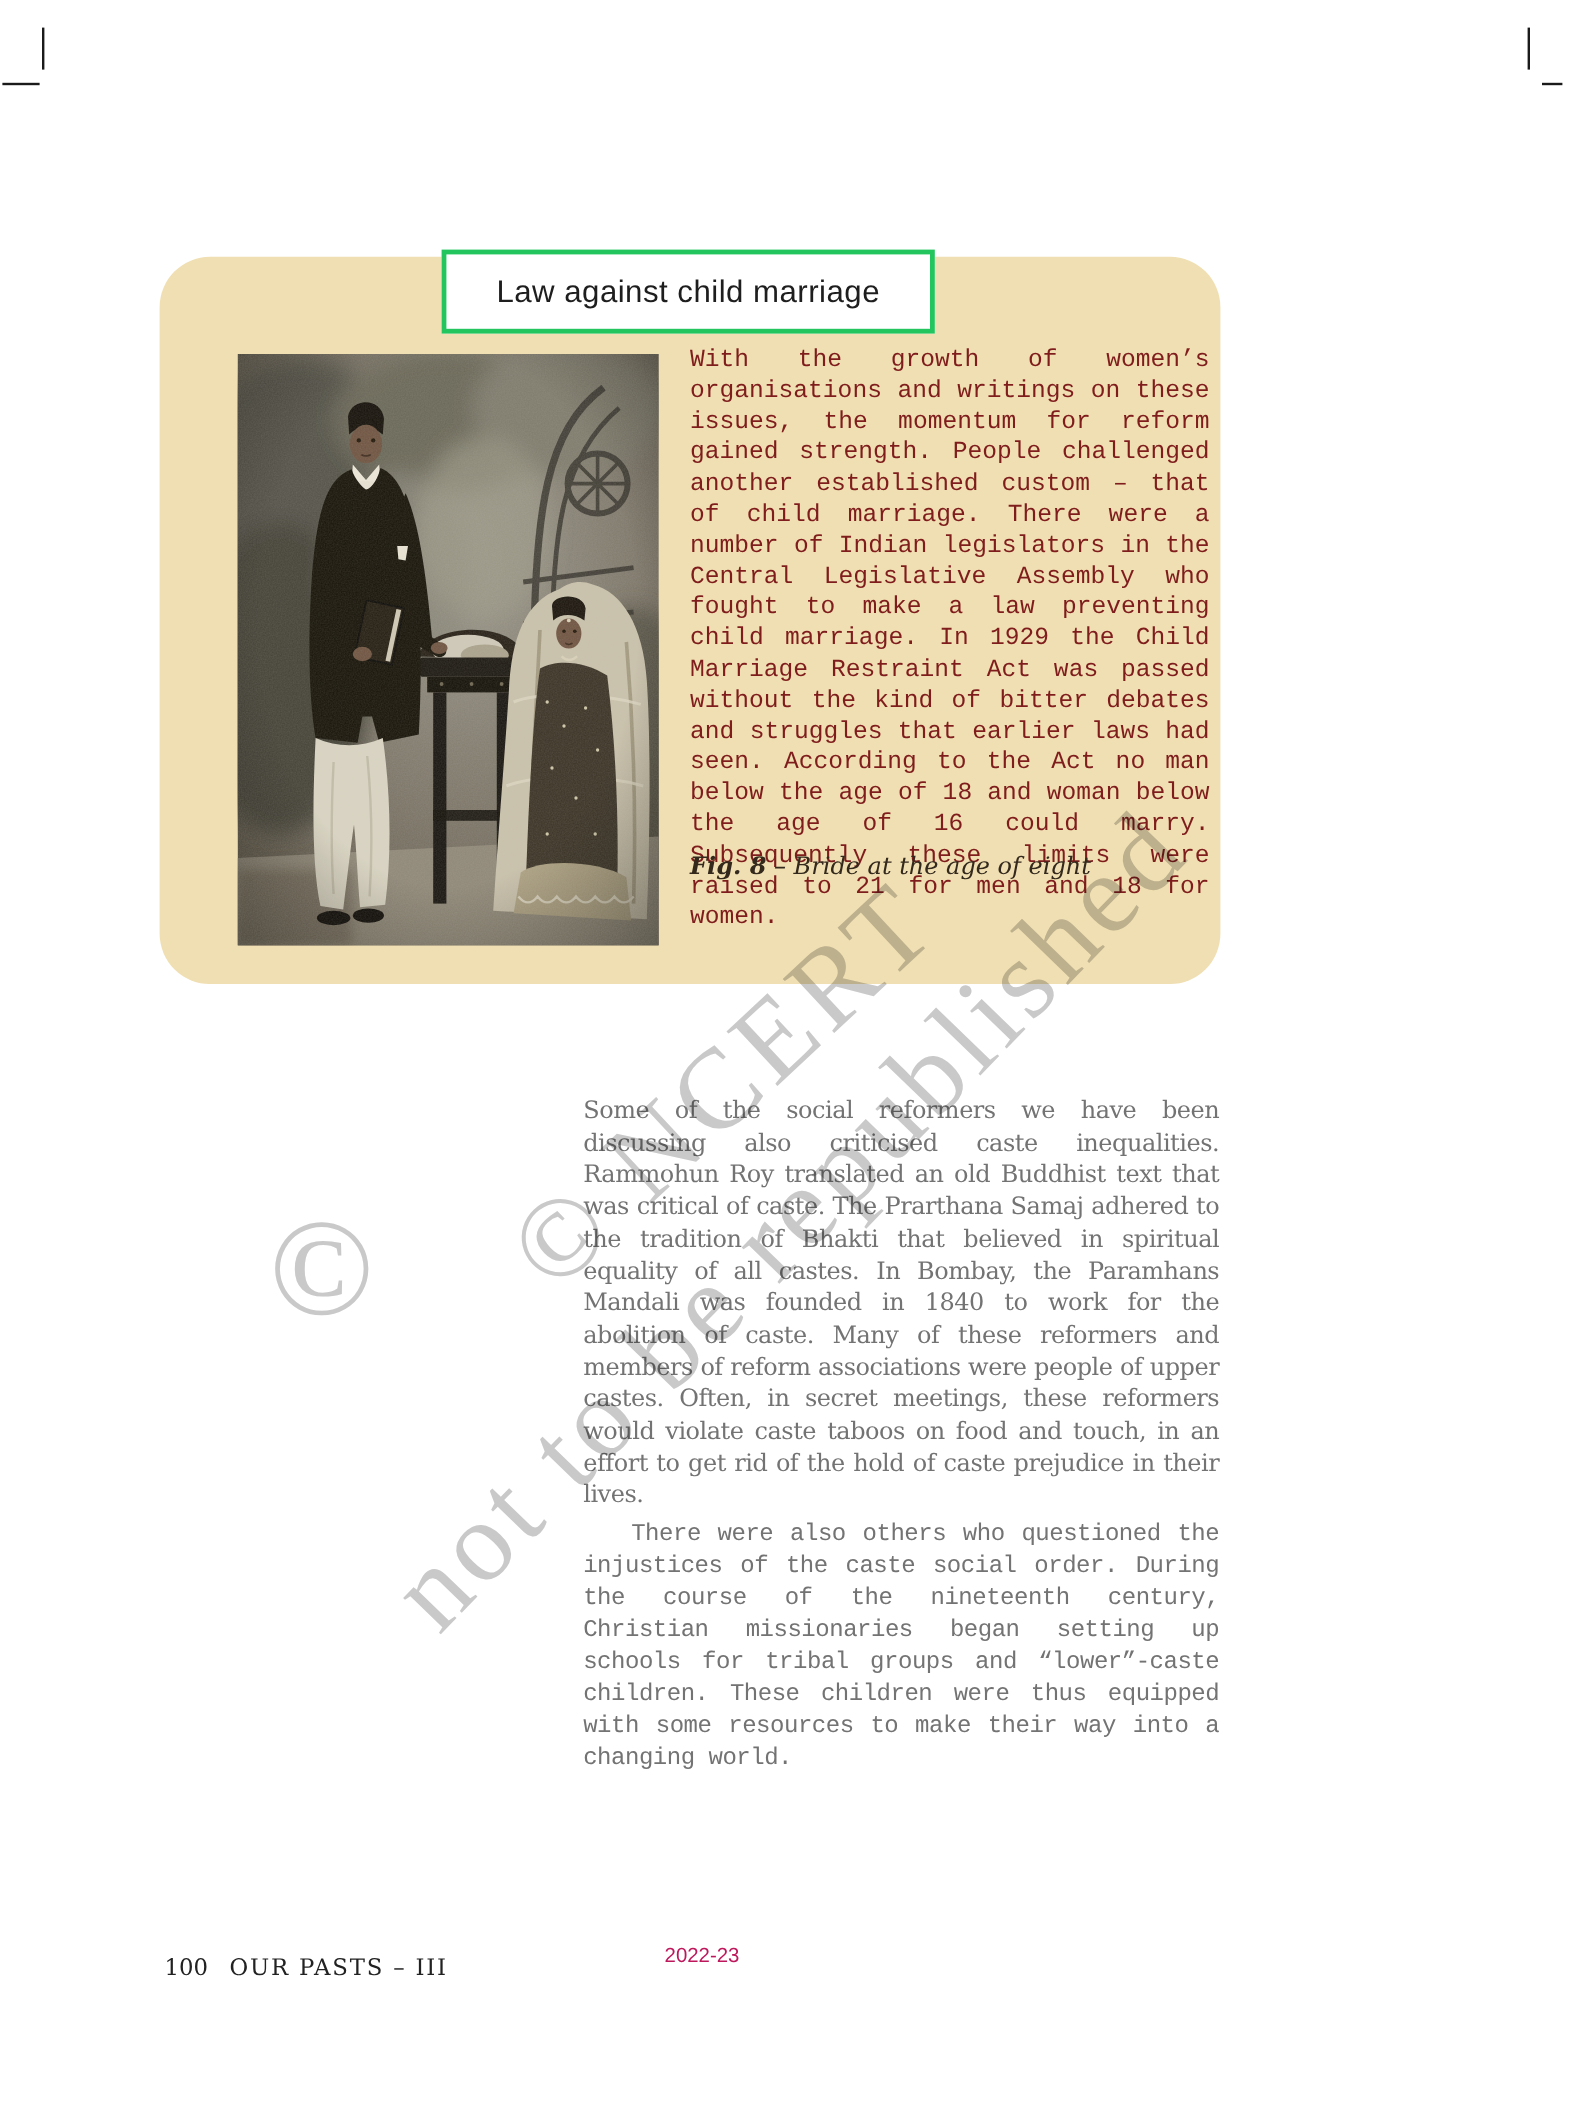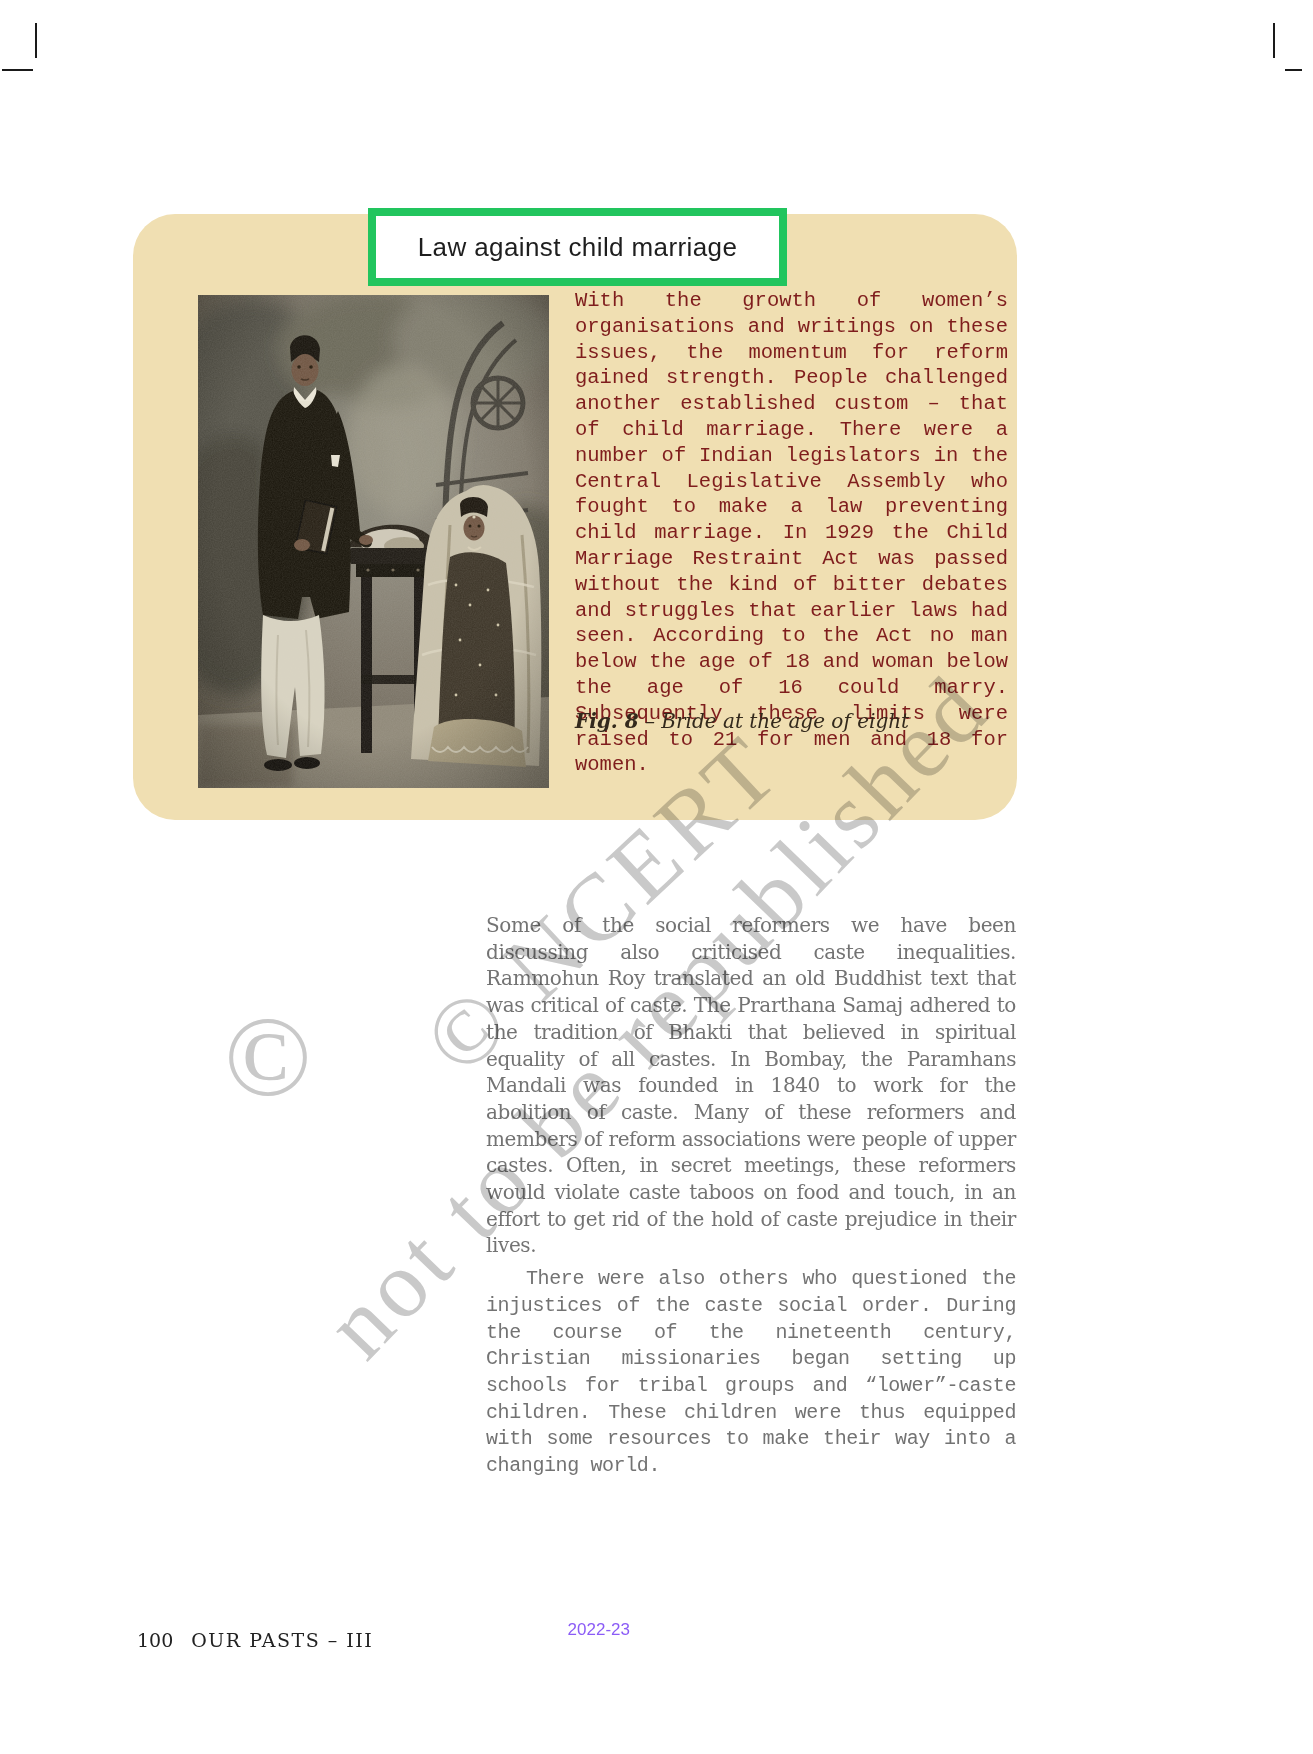--- a/index.html
+++ b/index.html
@@ -4,21 +4,21 @@
 <style>
   html,body{margin:0;padding:0;background:#ffffff;}
   #page{position:relative;width:1313px;height:1754px;background:#ffffff;overflow:hidden;
         font-family:"Liberation Sans",sans-serif;}
   
   .crop{position:absolute;background:#1a1a1a;}
   
   #feature-box{position:absolute;left:133px;top:214px;width:884px;height:606px;
                border-radius:42px;}
   #feature-title{position:absolute;left:368px;top:208px;width:403px;height:62px;
-                 background:#ffffff;border:8px solid #22c55e;display:flex;align-items:center;
+                 background:#ffffff;border:4px solid #22c55e;display:flex;align-items:center;
                  justify-content:center;font-size:26px;letter-spacing:.4px;color:#1e1e1e;
                  font-family:"Liberation Sans",sans-serif;}
   #figure-photo{position:absolute;left:198px;top:295px;width:351px;height:493px;}
   #feature-body{position:absolute;left:575px;top:288px;width:433px;
                 font-size:20.5px;line-height:25.8px;color:#7f1d1d;text-align:justify;
                 font-family:Liberation Mono, monospace;}
   #figure-caption-line{position:absolute;left:575px;top:661px;width:433px;
                  font-family:"DejaVu Serif","Liberation Serif",serif;font-size:20px;color:#33291c;margin-top:48px;}
   #figure-caption-line .fig-label{font-weight:bold;font-style:italic;}
   #figure-caption-line .fig-title{font-style:italic;}
@@ -30,22 +30,22 @@
                  font-family:"Liberation Sans",sans-serif;font-weight:bold;font-size:31px;}
   #section-body{position:absolute;left:486px;top:912px;width:530px;
                  font-family:"DejaVu Serif","Liberation Serif",serif;font-size:20px;
                  letter-spacing:-0.4px;line-height:26.7px;color:#737373;text-align:justify;}
   #section-body p{margin:0 0 7px 0;}
   #section-body p.indent{text-indent:40px;font-family:Liberation Mono, monospace;}
   
   #footer-left{position:absolute;left:137px;top:1629px;
                font-family:"DejaVu Serif","Liberation Serif",serif;font-size:19px;color:#222;}
   #footer-left .book-title{margin-left:18px;letter-spacing:1.5px;}
-  #footer-year{position:absolute;left:540px;top:1620px;width:90px;text-align:right;
-               font-family:"Liberation Sans",sans-serif;font-size:17px;color:#8b5cf6;}
+  #footer-year{position:absolute;left:540px;top:1620px;width:90px;text-align:center;
+               font-family:"Liberation Sans",sans-serif;font-size:17px;color:#be185d;}
   
   .wm{position:absolute;color:#c9c9c9;mix-blend-mode:multiply;pointer-events:none;
       font-family:"Liberation Serif",serif;white-space:nowrap;z-index:6;}
   #wm-big-copyright{left:268px;top:1062px;font-size:115px;transform:translate(-50%,-54%);}
   #wm-line1{left:602px;top:904px;font-size:95px;letter-spacing:6px;
             transform:translate(-50%,-50%) rotate(-43deg);}
   #wm-line2{left:657px;top:1016px;font-size:95px;letter-spacing:5px;
             transform:translate(-50%,-50%) rotate(-46deg);}
 </style>
 </head>

